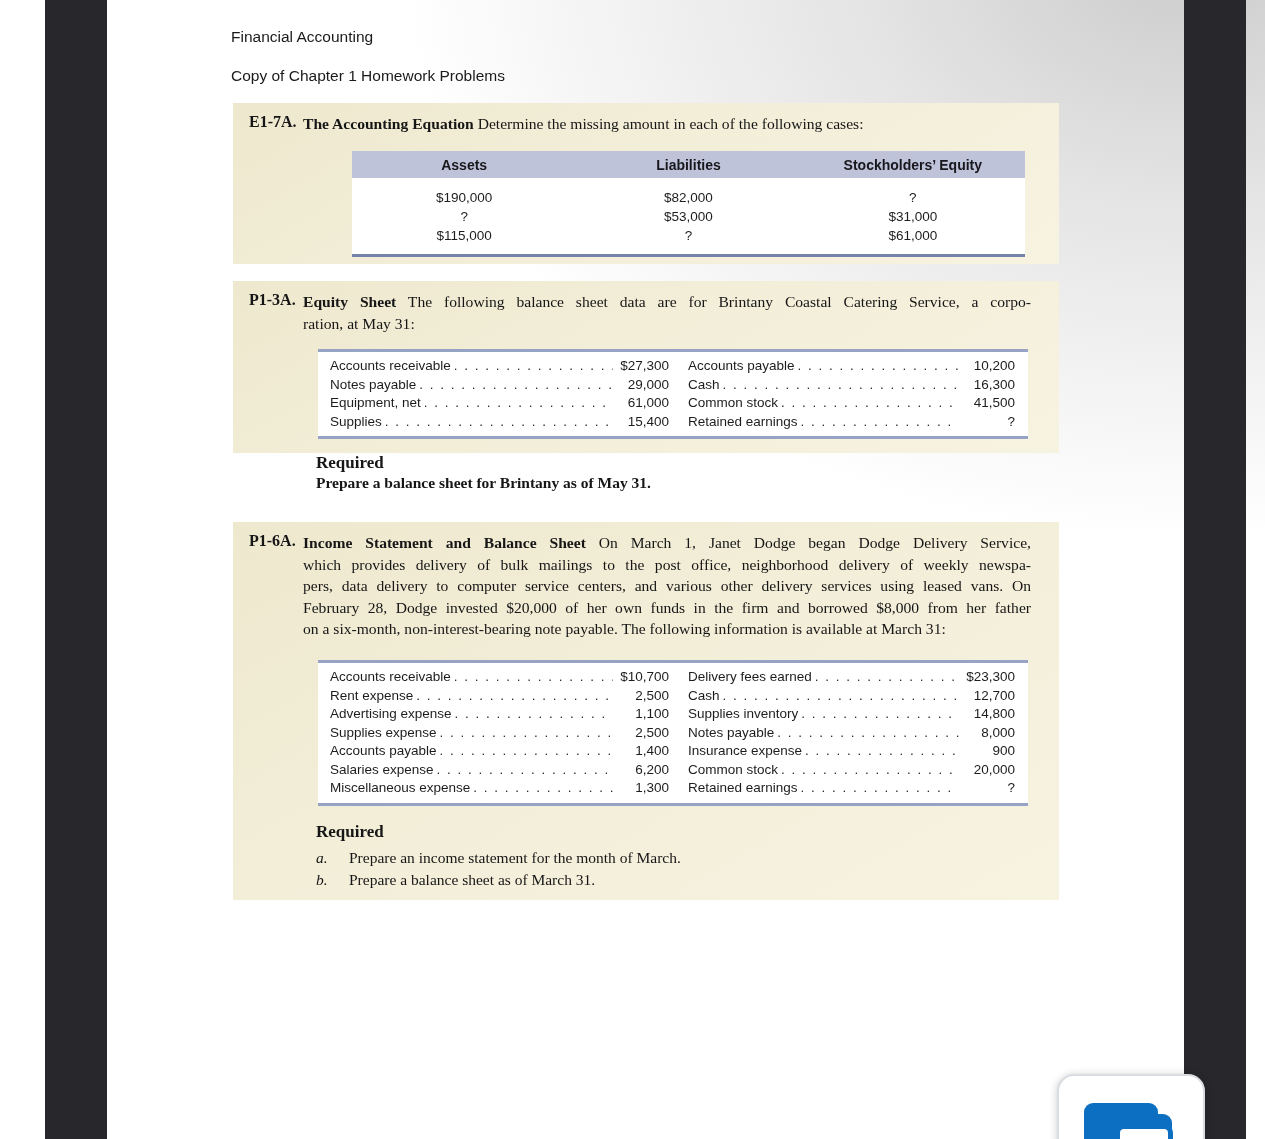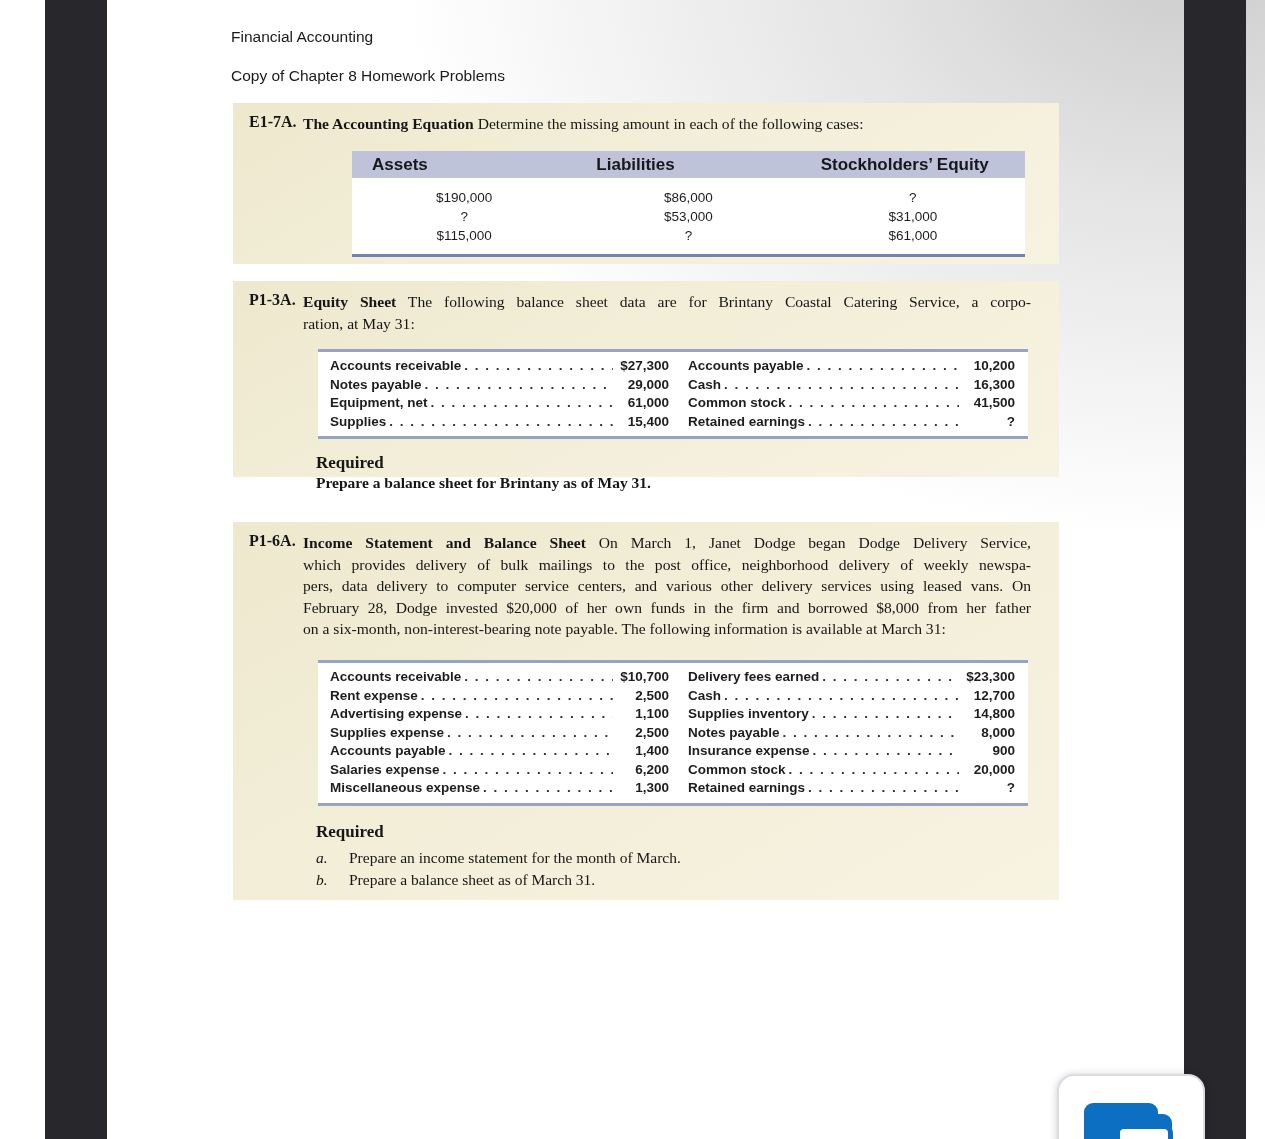--- a/index.html
+++ b/index.html
@@ -21,47 +21,47 @@
 
   .doc-title  { position:absolute; left:124px; top:28px;  font-size:15.5px; color:#1a1a1a; }
   .doc-subtitle { position:absolute; left:124px; top:67px; font-size:15.5px; color:#1a1a1a; }
 
   .problem-box {
     position:absolute; left:126px; width:826px;
     background:linear-gradient(150deg, #eee8ce 0%, #f3eed8 45%, #f7f3e1 100%);
     font-family:"Liberation Serif", serif; color:#161616;
   }
   .box-e17a { top:103px; height:161px; }
-  .box-p13a { top:281px; height:196px; }
+  .box-p13a { top:281px; height:172px; }
   .box-p16a { top:522px; height:378px; }
 
   .head-row { display:flex; padding-top:10px; }
   .head-label { width:70px; padding-left:16px; font-weight:bold; font-size:16px; flex:0 0 70px; }
   .head-text  { width:728px; font-size:15.6px; line-height:21.5px; }
   .head-line  { white-space:normal; }
   .jline { text-align:justify; text-align-last:justify; }
   .b { font-weight:bold; }
 
   
   .eq-table { position:absolute; left:119px; top:48px; width:673px; background:#ffffff;
               font-family:"Liberation Sans", sans-serif; border-bottom:3px solid #7583ab; }
   .eq-head { display:flex; background:#bfc3da; border-bottom:3px solid #ffffff; height:30px; align-items:center; }
-  .eq-head > div { flex:1; font-weight:bold; font-size:17px; color:#17171c;margin-left:20px; }
+  .eq-head > div { flex:1; text-align:center; font-weight:bold; font-size:14px; color:#17171c; }
   .eq-row { display:flex; height:19px; align-items:center; }
   .eq-row > div { flex:1; text-align:center; font-size:13.5px; color:#1d1d1d; }
   .eq-body { padding:7px 0 9px 0; }
 
   
   .acct-table { position:absolute; left:85px; width:710px; background:#ffffff;
                 border-top:3px solid #97a3c4; border-bottom:3px solid #97a3c4;
                 font-family:"Liberation Sans", sans-serif; font-size:13.5px; color:#1d1d1d;
                 padding:5px 13px 5px 12px; display:flex; }
   .acct-col-left  { width:339px; margin-right:19px; }
   .acct-col-right { width:327px; }
-  .acct-row { display:flex; height:18.5px; align-items:flex-end; line-height:18.5px;font-weight:bold; }
+  .acct-row { display:flex; height:18.5px; align-items:flex-end; line-height:18.5px; }
   .acct-name { white-space:nowrap; }
   .dot-leader { flex:1; overflow:hidden; white-space:nowrap; margin:0 4px 0 3px; color:#2a2a2a; }
   .dot-leader::after { content:". . . . . . . . . . . . . . . . . . . . . . . . . . . . . . . . . . . . . . . . . . . . . . . . . ."; letter-spacing:1.5px; }
   .acct-value { text-align:right; min-width:52px; white-space:nowrap; }
 
   .required-label { font-weight:bold; font-size:17px; }
   .required-text { font-size:15.5px; margin-top:1px;font-weight:bold; }
   .req-block { position:absolute; left:83px; }
   .req-item { display:flex; font-size:15.5px; line-height:21.5px; }
   .req-marker { font-style:italic; width:33px; flex:0 0 33px; }
@@ -80,40 +80,40 @@
 </style>
 </head>
 <body>
 
 <div class="stage">
   <div class="side-strip strip-left"></div>
   <div class="side-strip strip-right"></div>
 
   <div class="content">
     <div class="doc-title">Financial Accounting</div>
-    <div class="doc-subtitle">Copy of Chapter 8 Homework Problems</div>
+    <div class="doc-subtitle">Copy of Chapter 1 Homework Problems</div>
 
     <div class="problem-box box-e17a">
       <div class="head-row">
         <div class="head-label">E1-7A.</div>
         <div class="head-text">
           <span class="b">The Accounting Equation</span>
           <span>Determine the missing amount in each of the following cases:</span>
         </div>
       </div>
       <div class="eq-table">
         <div class="eq-head">
           <div>Assets</div>
           <div>Liabilities</div>
           <div>Stockholders’ Equity</div>
         </div>
         <div class="eq-body">
           <div class="eq-row">
             <div>$190,000</div>
-            <div>$86,000</div>
+            <div>$82,000</div>
             <div>?</div>
           </div>
           <div class="eq-row">
             <div>?</div>
             <div>$53,000</div>
             <div>$31,000</div>
           </div>
           <div class="eq-row">
             <div>$115,000</div>
             <div>?</div>

